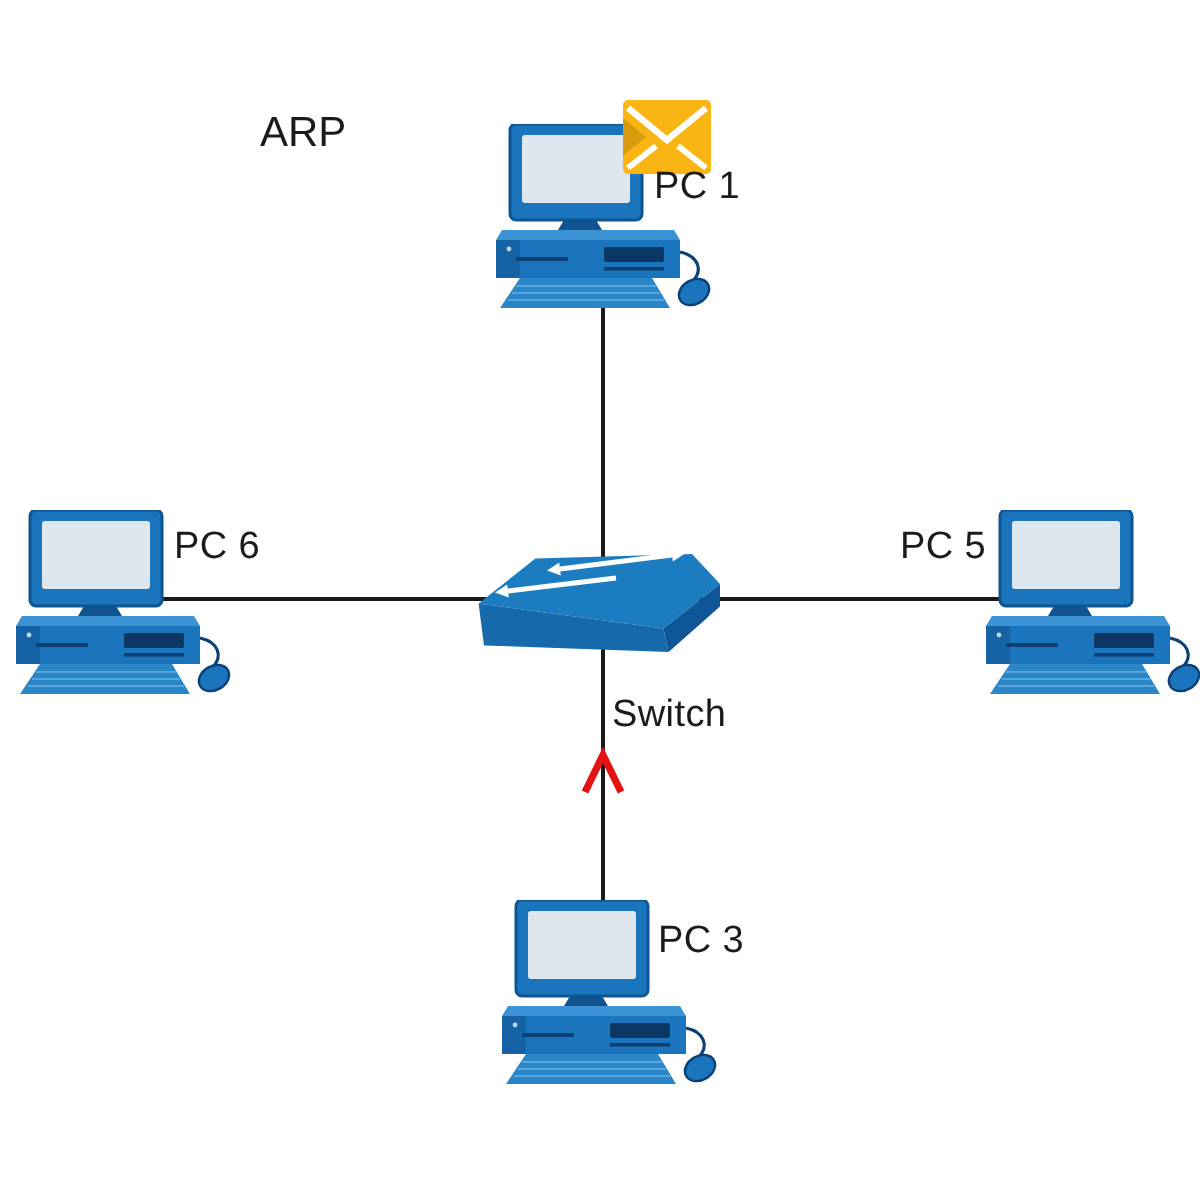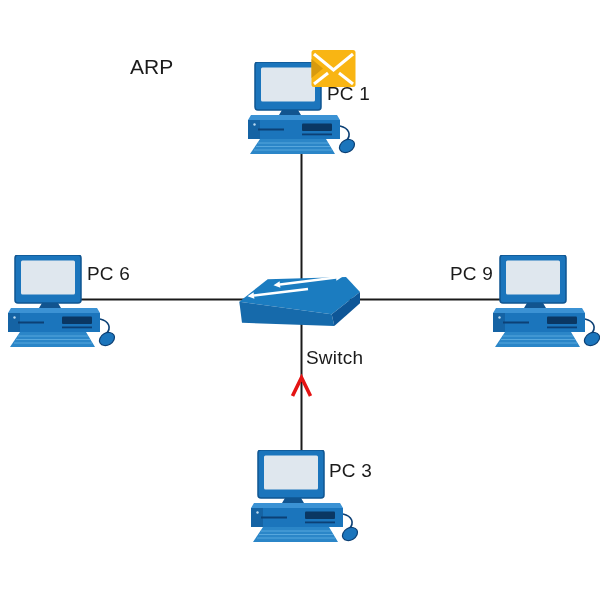--- a/index.html
+++ b/index.html
@@ -87,21 +87,21 @@
         <use href="#pc-shape"></use>
       </svg>
   </div>
   <div class="label" style="left:87px;top:264px">PC 6</div>
 
   <div class="node" style="left:492px;top:255px">
     <svg width="110" height="92" viewBox="0 0 110 92">
         <use href="#pc-shape"></use>
       </svg>
   </div>
-  <div class="label" style="left:450px;top:264px">PC 9</div>
+  <div class="label" style="left:450px;top:264px">PC 5</div>
 
   <div class="node" style="left:250px;top:450px">
     <svg width="110" height="92" viewBox="0 0 110 92">
         <use href="#pc-shape"></use>
       </svg>
   </div>
   <div class="label" style="left:329px;top:461px">PC 3</div>
 
   <div class="node" style="left:236px;top:270px">
     <svg width="130" height="60" viewBox="0 0 130 60">

